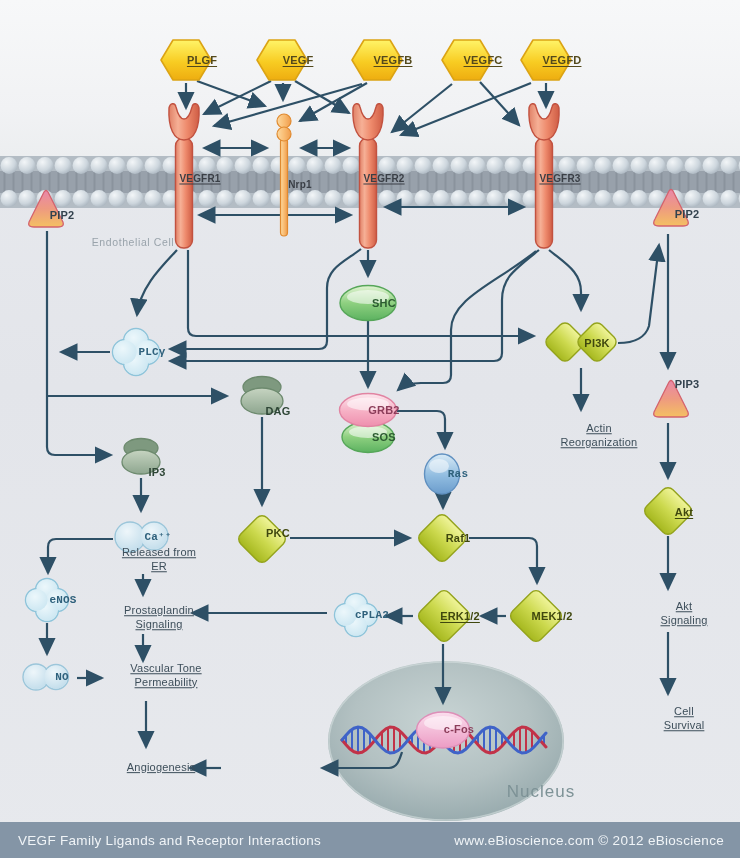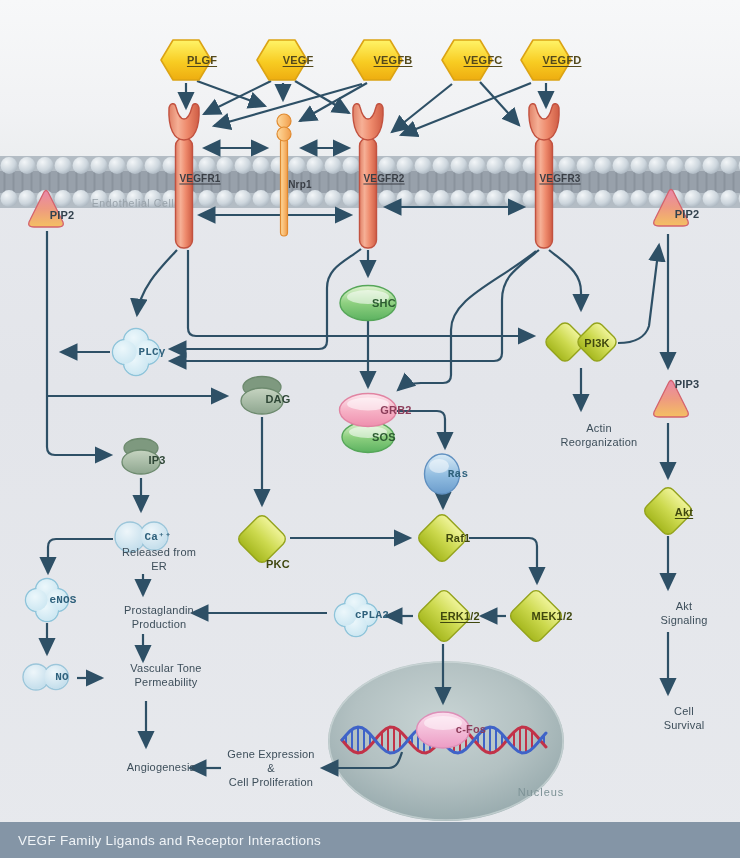--- a/index.html
+++ b/index.html
@@ -7,29 +7,29 @@
          font-family:"Liberation Sans",sans-serif;
          background:linear-gradient(180deg,#e9ebef 0%,#e3e5ea 45%,#e7e9ed 100%);}
   .extracell{position:absolute;left:0;top:0;width:740px;height:156px;
          background:linear-gradient(180deg,#f7f8f9 0%,#f1f2f4 70%,#eceef0 100%);}
   #art{position:absolute;left:0;top:0;}
   #labels{position:absolute;left:0;top:0;width:740px;height:858px;pointer-events:none;}
   .lbl{position:absolute;transform:translate(-50%,-50%);white-space:nowrap;
        font-weight:bold;font-size:11px;color:#33424e;letter-spacing:.2px;text-align:center;padding-left:32px;}
   .u{text-decoration:underline;text-underline-offset:2px;}
   .rec{font-size:10px;color:#3a3f46;}
-  .ann{font-weight:normal;font-size:11px;color:#3d4e5a;white-space:pre-line;line-height:1.25;}
-  .ghost{font-weight:normal;color:#99a3ab;font-size:10.5px;letter-spacing:.6px;}
-  .nuc{font-weight:normal;color:#7d9296;font-size:11px;letter-spacing:1px;}
+  .ann{font-weight:normal;font-size:11px;color:#3d4e5a;white-space:pre-line;line-height:1.25;text-decoration:underline;}
+  .ghost{font-weight:normal;color:#99a3ab;font-size:10.5px;letter-spacing:.6px;margin-top:39px;}
+  .nuc{font-weight:normal;color:#7d9296;font-size:17px;letter-spacing:1px;}
   .hexlbl{color:#53491c;}
   .dialbl{color:#3f470e;}
   .bluelbl{color:#2f617c;font-family:Liberation Mono, monospace;}
   .greenlbl{color:#2c5c31;}
-  .sagelbl{color:#2e4636;}
-  .pinklbl{color:#8c3d5a;margin-left:12px;}
+  .sagelbl{color:#2e4636;margin-top:12px;}
+  .pinklbl{color:#8c3d5a;}
   .footer{position:absolute;left:0;bottom:0;width:740px;height:36px;background:#8495a6;
           display:flex;align-items:center;justify-content:space-between;box-sizing:border-box;
           padding:0 16px 0 18px;}
   .footer span{color:#f0f4f7;font-size:13.5px;letter-spacing:.3px;}
 </style>
 </head>
 <body>
 
 <div id="stage">
   <div class="extracell"></div>
@@ -376,45 +376,43 @@
     <div class="lbl" style="left:671px;top:384px">PIP3</div>
     <div class="lbl bluelbl" style="left:136px;top:352px">PLCγ</div>
     <div class="lbl greenlbl" style="left:368px;top:303px">SHC</div>
     <div class="lbl dialbl" style="left:581px;top:343px">PI3K</div>
     <div class="lbl sagelbl" style="left:262px;top:399px">DAG</div>
     <div class="lbl pinklbl" style="left:368px;top:410px">GRB2</div>
     <div class="lbl greenlbl" style="left:368px;top:437px">SOS</div>
     <div class="lbl sagelbl" style="left:141px;top:460px">IP3</div>
     <div class="lbl bluelbl" style="left:442px;top:474px">Ras</div>
     <div class="lbl bluelbl" style="left:142px;top:536px">Ca⁺⁺</div>
-    <div class="lbl dialbl" style="left:262px;top:564px">PKC</div>
+    <div class="lbl dialbl" style="left:262px;top:533px">PKC</div>
     <div class="lbl dialbl" style="left:442px;top:538px">Raf1</div>
     <div class="lbl bluelbl" style="left:47px;top:600px">eNOS</div>
     <div class="lbl bluelbl" style="left:356px;top:615px">cPLA2</div>
     <div class="lbl dialbl u" style="left:444px;top:616px">ERK1/2</div>
     <div class="lbl dialbl" style="left:536px;top:616px">MEK1/2</div>
     <div class="lbl bluelbl" style="left:46px;top:677px">NO</div>
     <div class="lbl dialbl u" style="left:668px;top:512px">Akt</div>
     <div class="lbl pinklbl" style="left:443px;top:729px">c-Fos</div>
 
     <div class="lbl ann" style="left:143px;top:560px">Released from
 ER</div>
     <div class="lbl ann" style="left:143px;top:618px">Prostaglandin
-Production</div>
+Signaling</div>
     <div class="lbl ann" style="left:150px;top:676px">Vascular Tone
 Permeability</div>
     <div class="lbl ann" style="left:145px;top:768px">Angiogenesis</div>
-    <div class="lbl ann" style="left:255px;top:769px">Gene Expression
-&amp;
-Cell Proliferation</div>
     <div class="lbl ann" style="left:583px;top:436px">Actin
 Reorganization</div>
     <div class="lbl ann" style="left:668px;top:614px">Akt
 Signaling</div>
     <div class="lbl ann" style="left:668px;top:719px">Cell
 Survival</div>
     <div class="lbl nuc" style="left:525px;top:792px">Nucleus</div>
   </div>
 
   <div class="footer">
     <span>VEGF Family Ligands and Receptor Interactions</span>
+    <span>www.eBioscience.com © 2012 eBioscience</span>
   </div>
 </div>
 
 </body></html>

